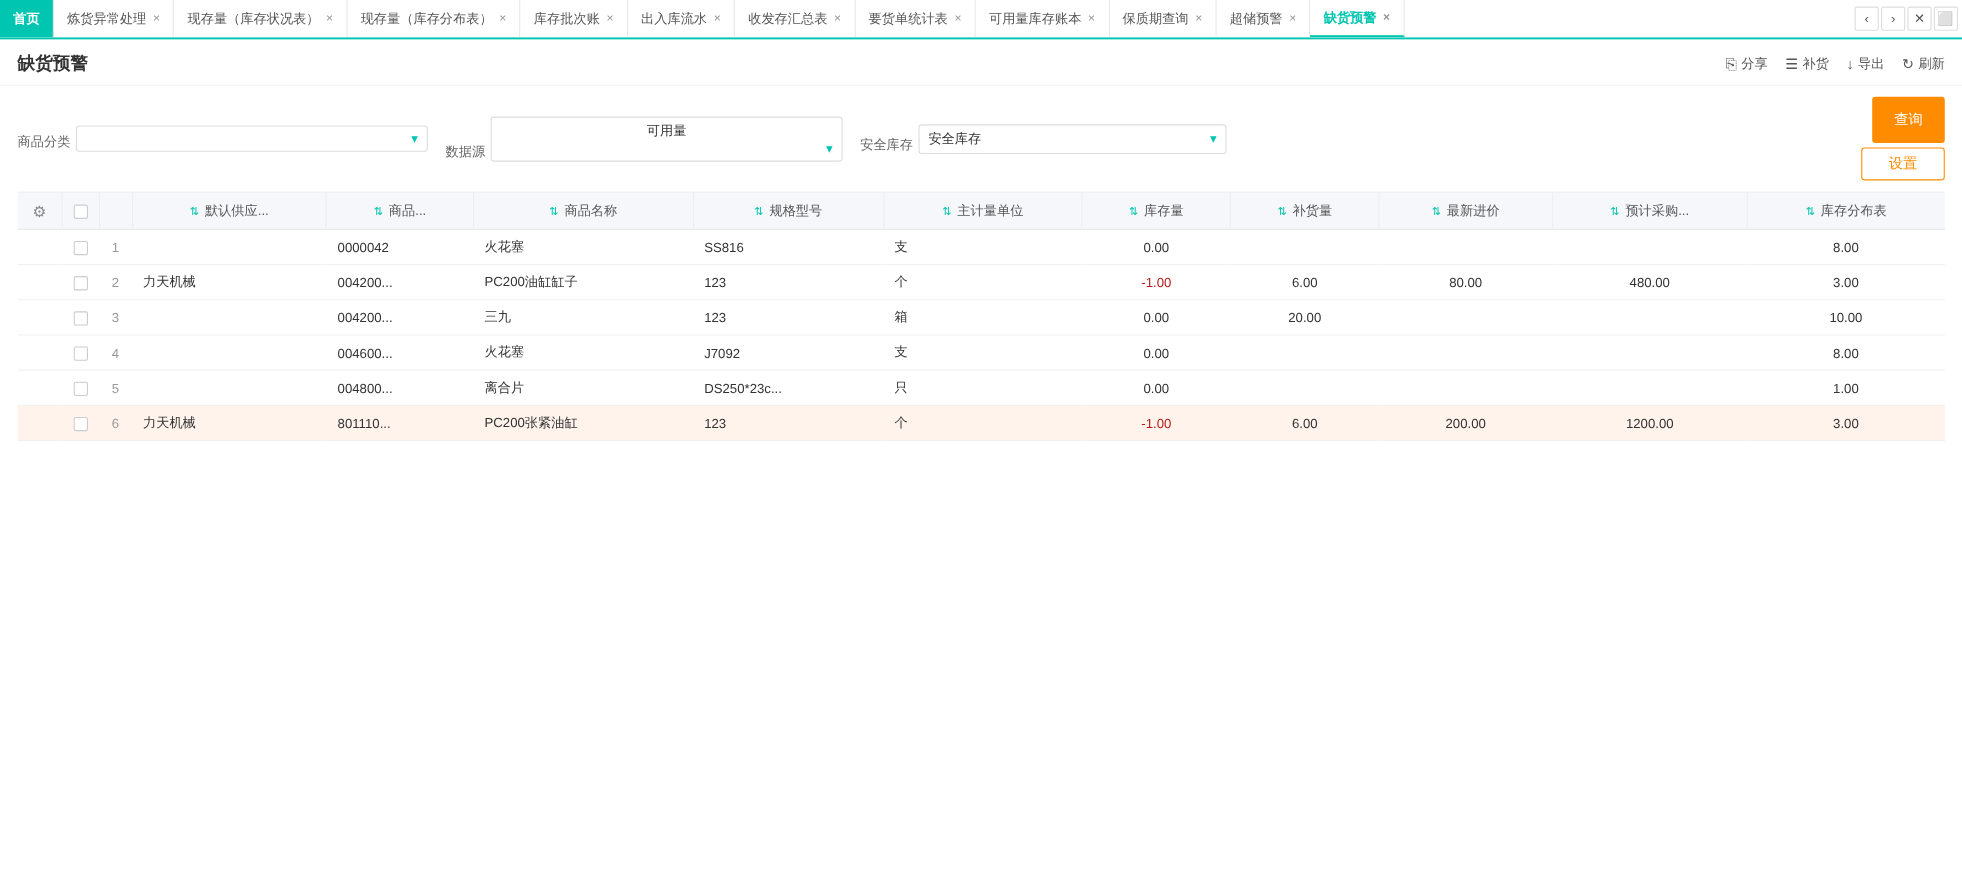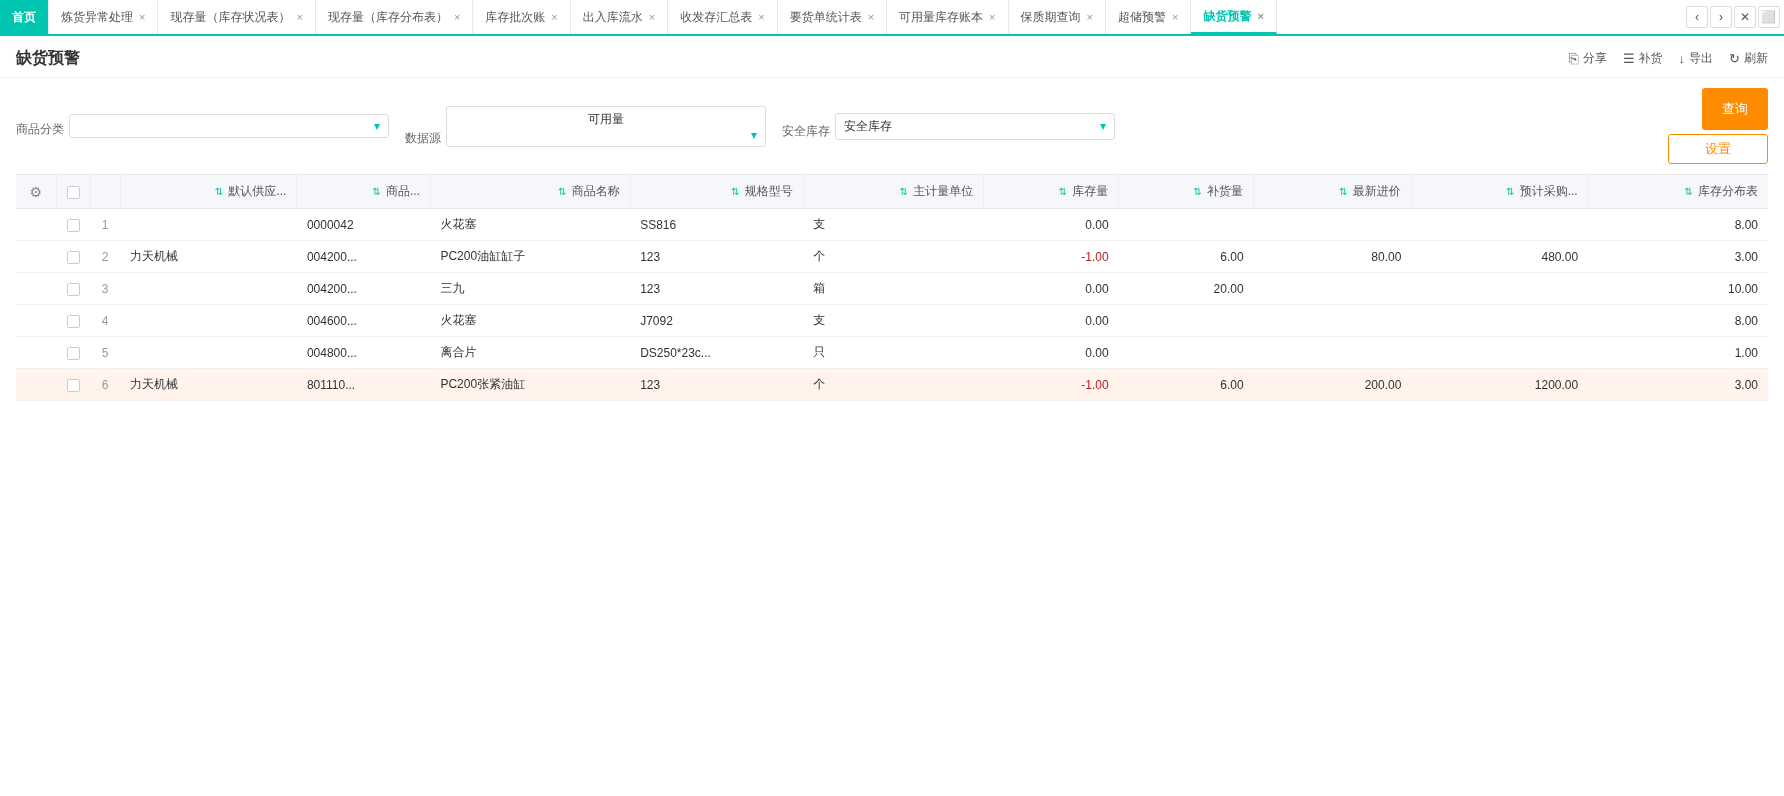--- a/index.html
+++ b/index.html
@@ -151,21 +151,21 @@
       padding: 12px 20px;
       border-radius: 3px;
       cursor: pointer;
       font-size: 13px;
       white-space: nowrap;
     }
     .btn-settings {
       background: #fff;
       color: #ff8c00;
       border: 1px solid #ff8c00;
-      padding: 5px 36px;
+      padding: 5px 24px;
       border-radius: 3px;
       cursor: pointer;
       font-size: 13px;
       white-space: nowrap;
     }
     .filter-actions {
       margin-left: auto;
       display: flex;
       flex-direction: column;
       gap: 4px;
@@ -182,21 +182,21 @@
       border-collapse: collapse;
       font-size: 12px;
     }
     thead tr {
       background: #f5f7fa;
       border-top: 1px solid #e8e8e8;
       border-bottom: 1px solid #e8e8e8;
     }
     thead th {
       padding: 8px 10px;
-      text-align: right;
+      text-align: center;
       font-weight: normal;
       color: #555;
       white-space: nowrap;
       border-right: 1px solid #eee;
       cursor: pointer;
     }
     thead th:last-child { border-right: none; }
     thead th .sort-icon { color: #00c5b0; font-size: 10px; margin-right: 2px; }
     tbody tr {
       border-bottom: 1px solid #f0f0f0;
@@ -228,21 +228,21 @@
     .settings-col {
       text-align: center;
       width: 40px;
     }
     .gear-icon {
       font-size: 14px;
       color: #888;
       cursor: pointer;
     }
     .num-right {
-      text-align: right;
+      text-align: center;
     }
     .neg { color: #b91c1c; }
   </style>
 </head>
 <body>
 
 <div class="tab-bar">
   <div class="tab-item home">
     <span>首页</span>
   </div>

